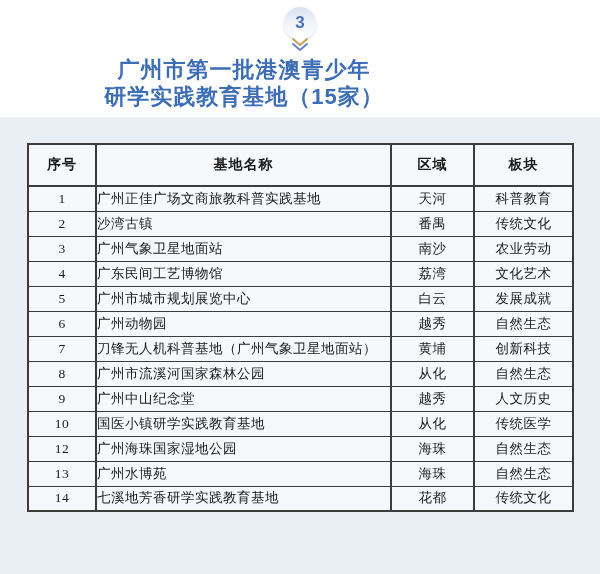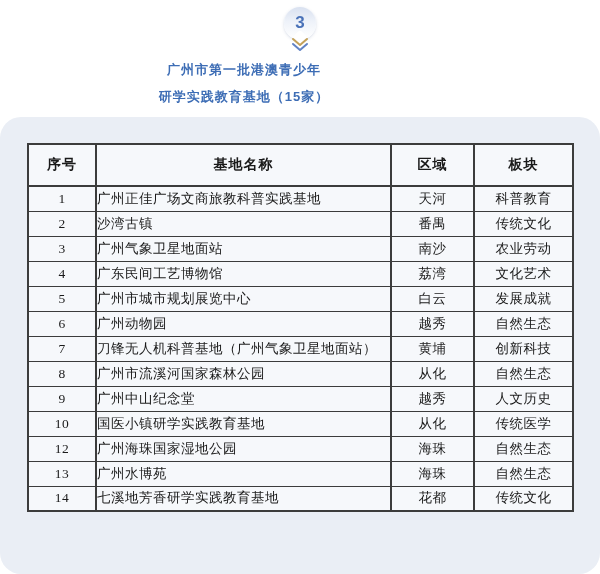--- a/index.html
+++ b/index.html
@@ -44,32 +44,31 @@
   }
   .chevron {
     position:absolute; top:37px; left:50%;
     transform:translateX(-50%);
     z-index:3;
   }
   .title {
     position:absolute; top:56px; left:0;
     width:488px;
     text-align:center;
-    font-size:13px; font-weight:bold;
+    font-size:22px; font-weight:bold;
     letter-spacing:1px;
     line-height:27px;
     color:#3d6db5;
   }
 
   
   .panel {
     position:absolute; top:117px; left:0;
     width:600px; height:457px;
     background:#eaeef5;
-    border-radius:21px;
   }
 
   
   table.bases {
     margin:26px 0 0 27px;
     width:545px;
     border-collapse:collapse;
     table-layout:fixed;
     background:#f6f8fb;
     border:2px solid #3c3c3c;

